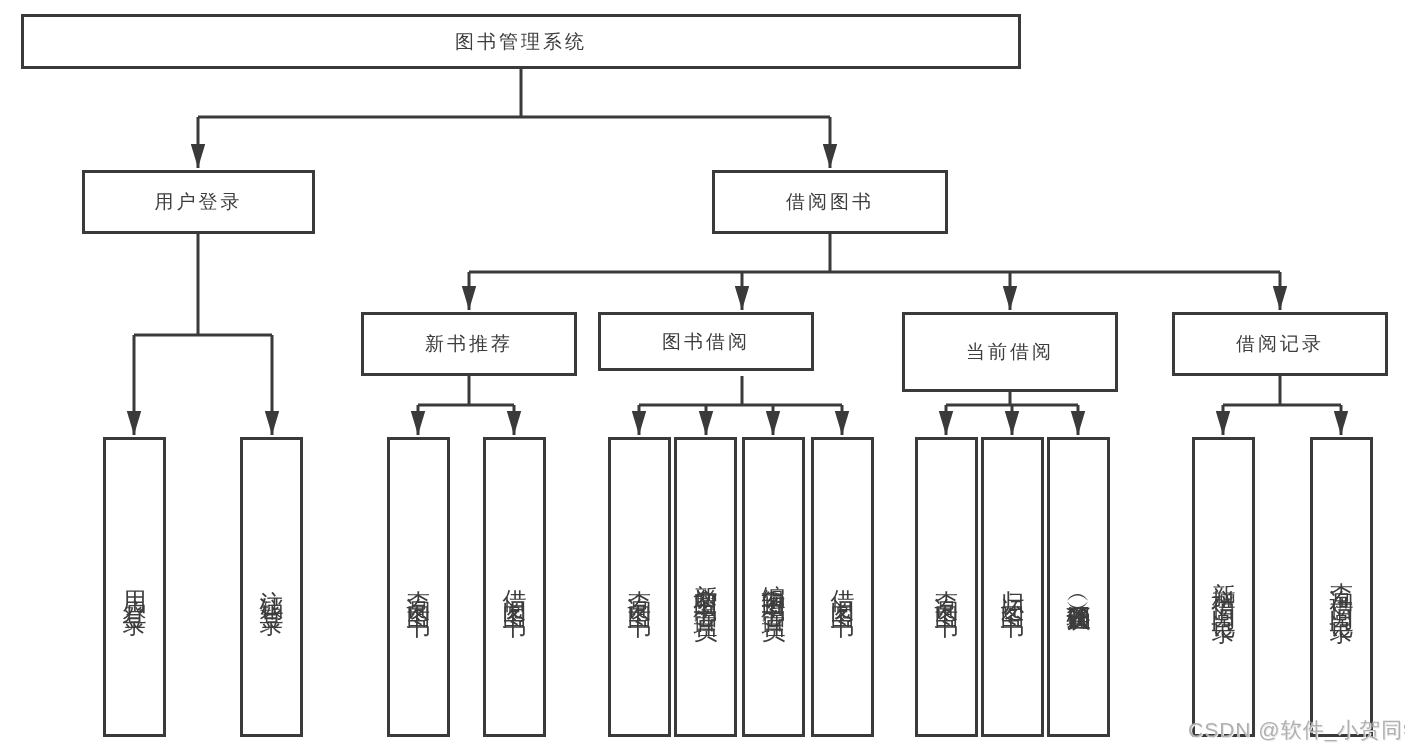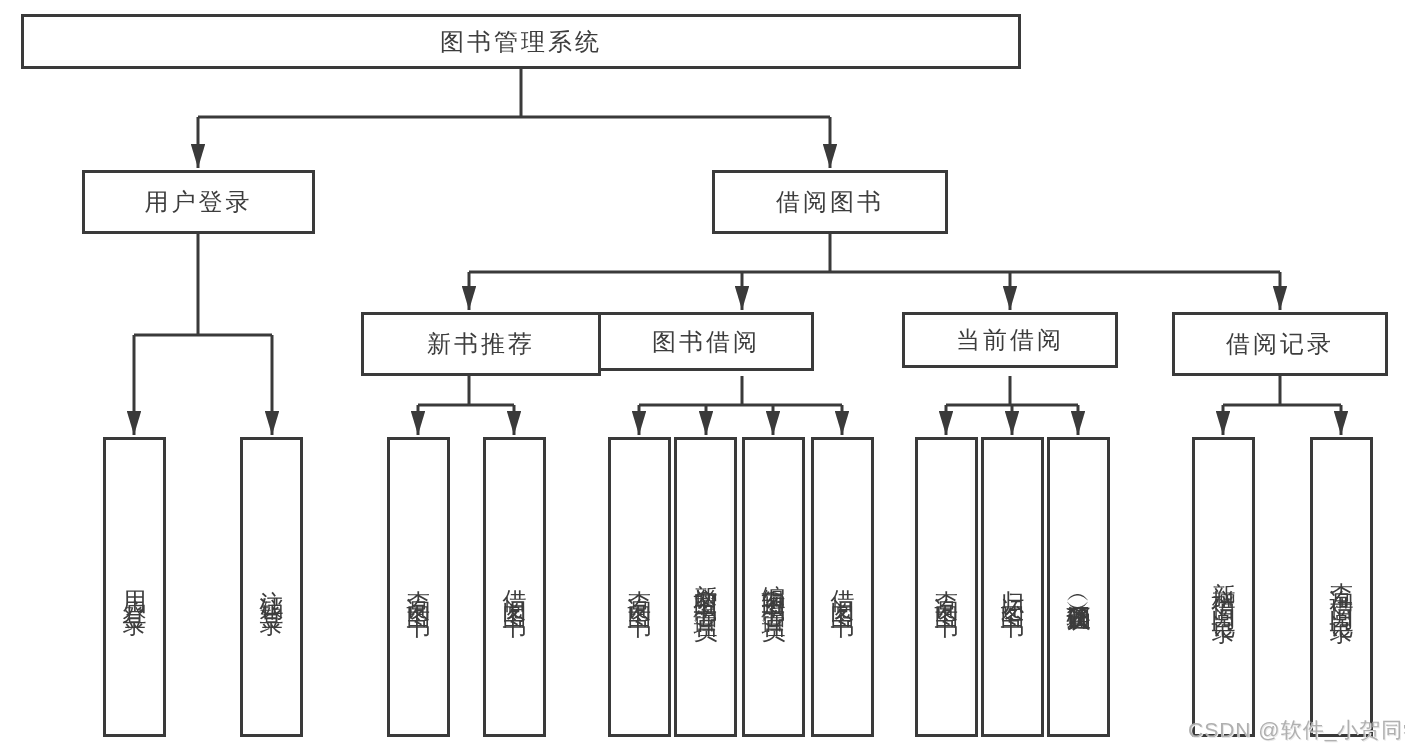--- a/index.html
+++ b/index.html
@@ -24,39 +24,39 @@
   }
   .node {
     position: absolute;
     box-sizing: border-box;
     border: 3px solid #3a3a3a;
     background: #ffffff;
     display: flex;
     align-items: center;
     justify-content: center;
     color: #3d3d3d;
-    font-size: 24px;
+    font-size: 19px;
     letter-spacing: 3px;
     white-space: nowrap;
   }
   .hnode {  }
   .leaf {
     writing-mode: vertical-rl;
     letter-spacing: 8px;
     font-size: 24px;
   }
   .leaf.ls-mid  { letter-spacing: 5px; }
   .leaf.ls-tight { letter-spacing: 0px; }
   
   .n-root { left: 21px;  top: 14px;  width: 1000px; height: 55px; }
   .n-l2a  { left: 82px;  top: 170px; width: 233px;  height: 64px; }
   .n-l2b  { left: 712px; top: 170px; width: 236px;  height: 64px; }
-  .n-l3a  { left: 361px; top: 312px; width: 240px;  height: 64px; }
+  .n-l3a  { left: 361px; top: 312px; width: 216px;  height: 64px; }
   .n-l3b  { left: 598px; top: 312px; width: 216px;  height: 59px; }
-  .n-l3c  { left: 902px; top: 312px; width: 216px;  height: 56px; justify-content: center; }
+  .n-l3c  { left: 902px; top: 312px; width: 216px;  height: 80px; justify-content: center; }
   .n-l3d  { left: 1172px;top: 312px; width: 216px;  height: 64px; }
   .lf     { top: 437px; width: 63px; height: 300px; }
   .lf1  { left: 103px; }
   .lf2  { left: 240px; }
   .lf3  { left: 387px; }
   .lf4  { left: 483px; }
   .lf5  { left: 608px; }
   .lf6  { left: 674px; }
   .lf7  { left: 742px; }
   .lf8  { left: 811px; }

